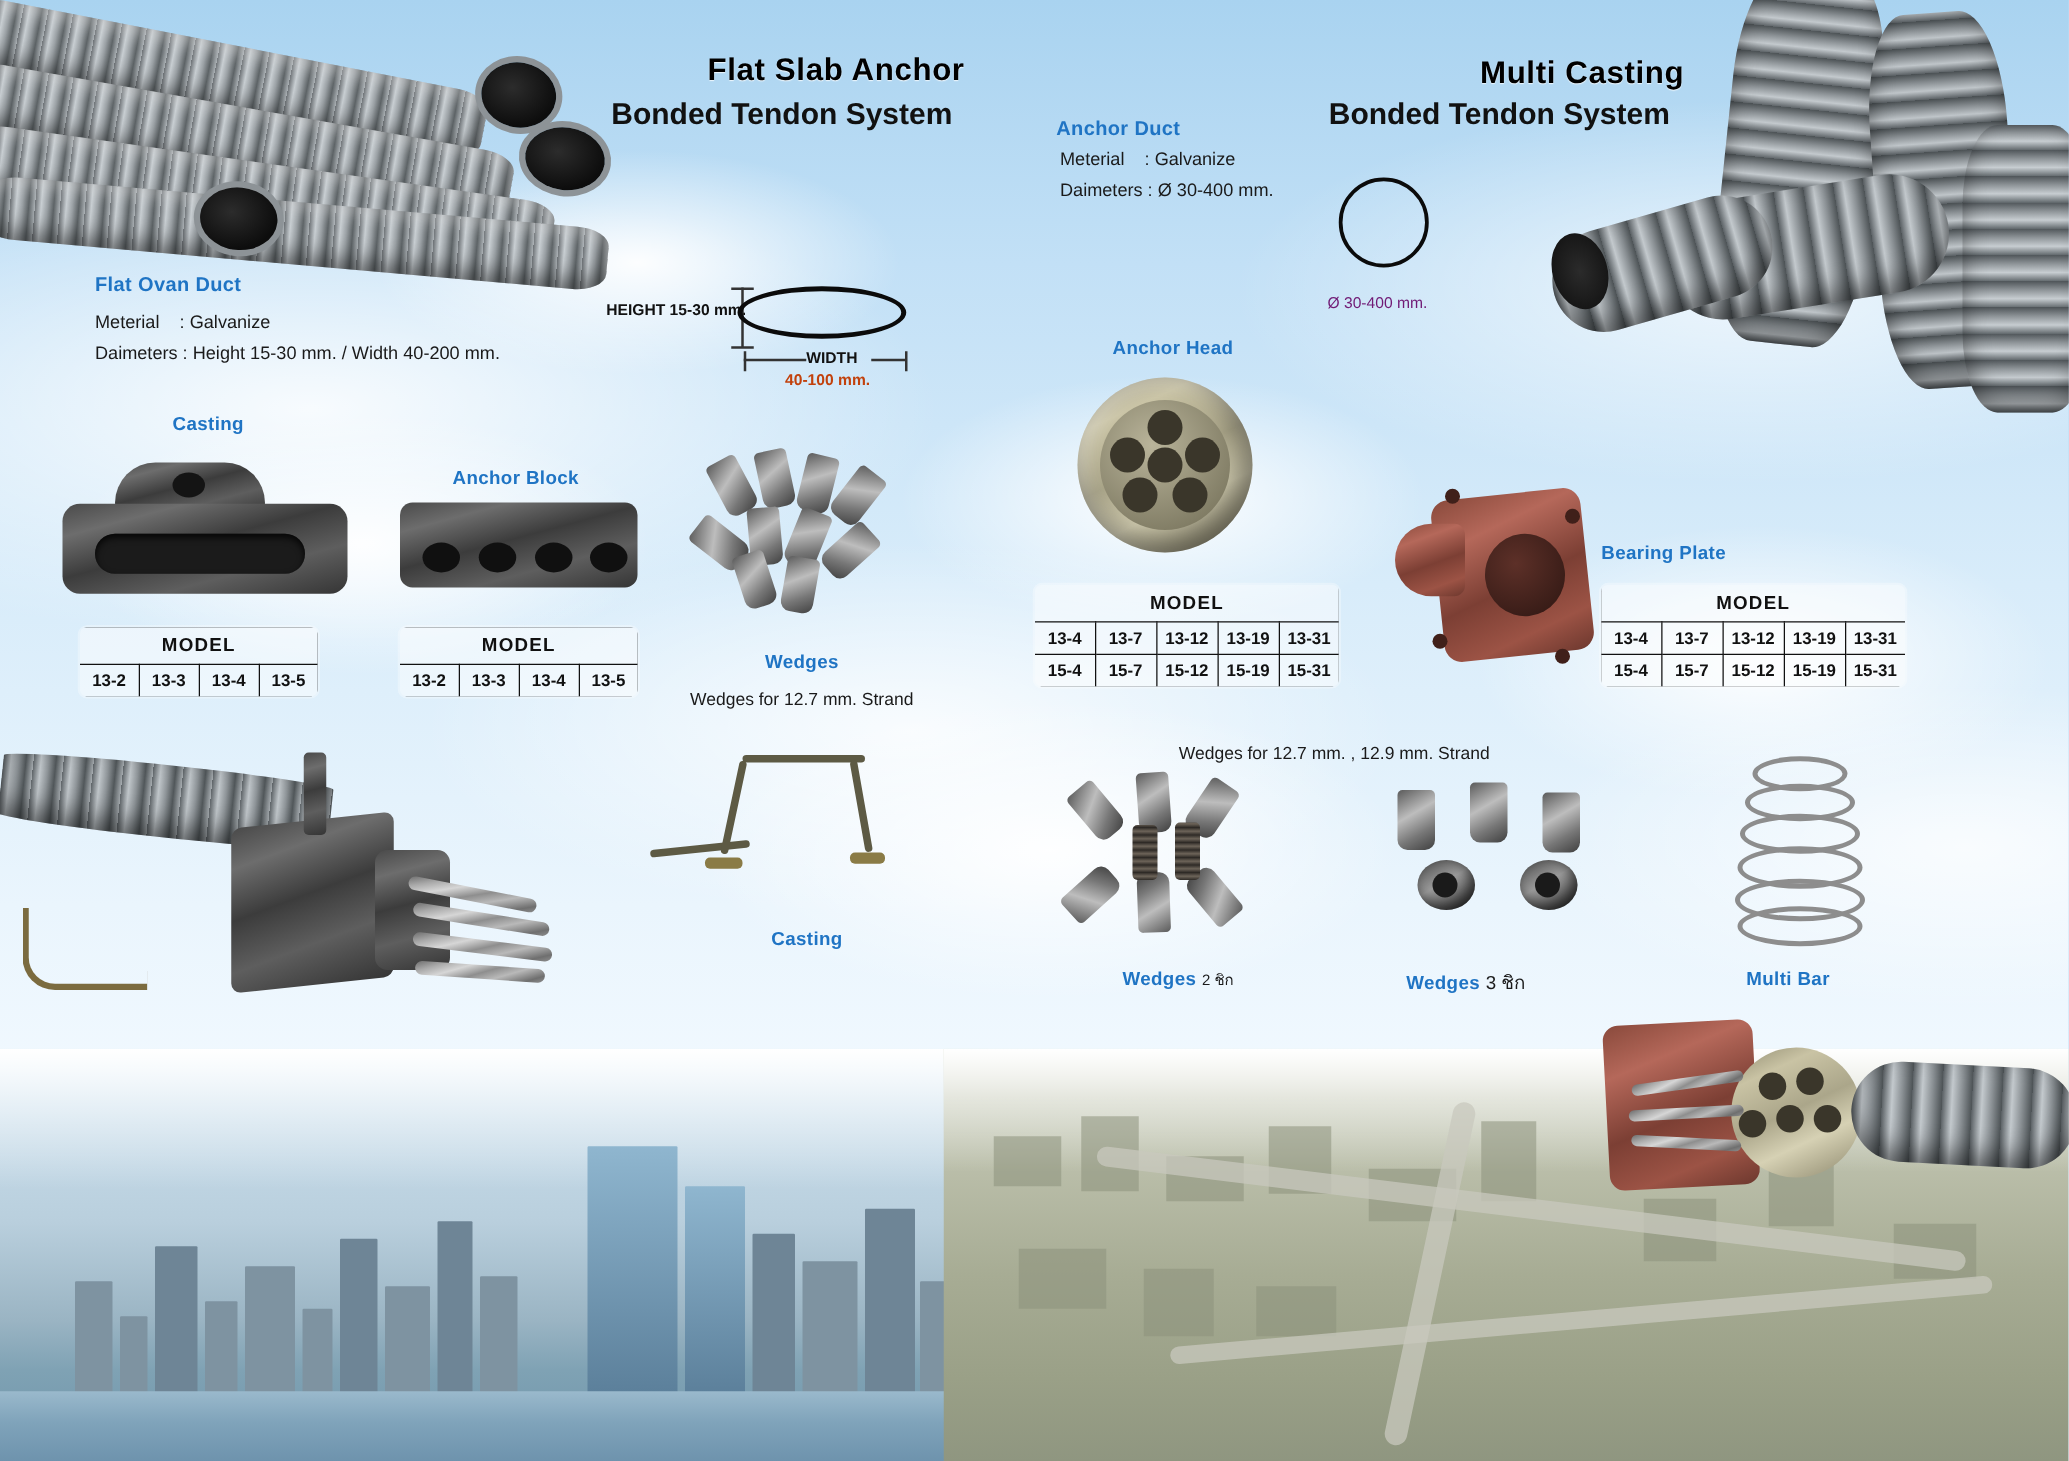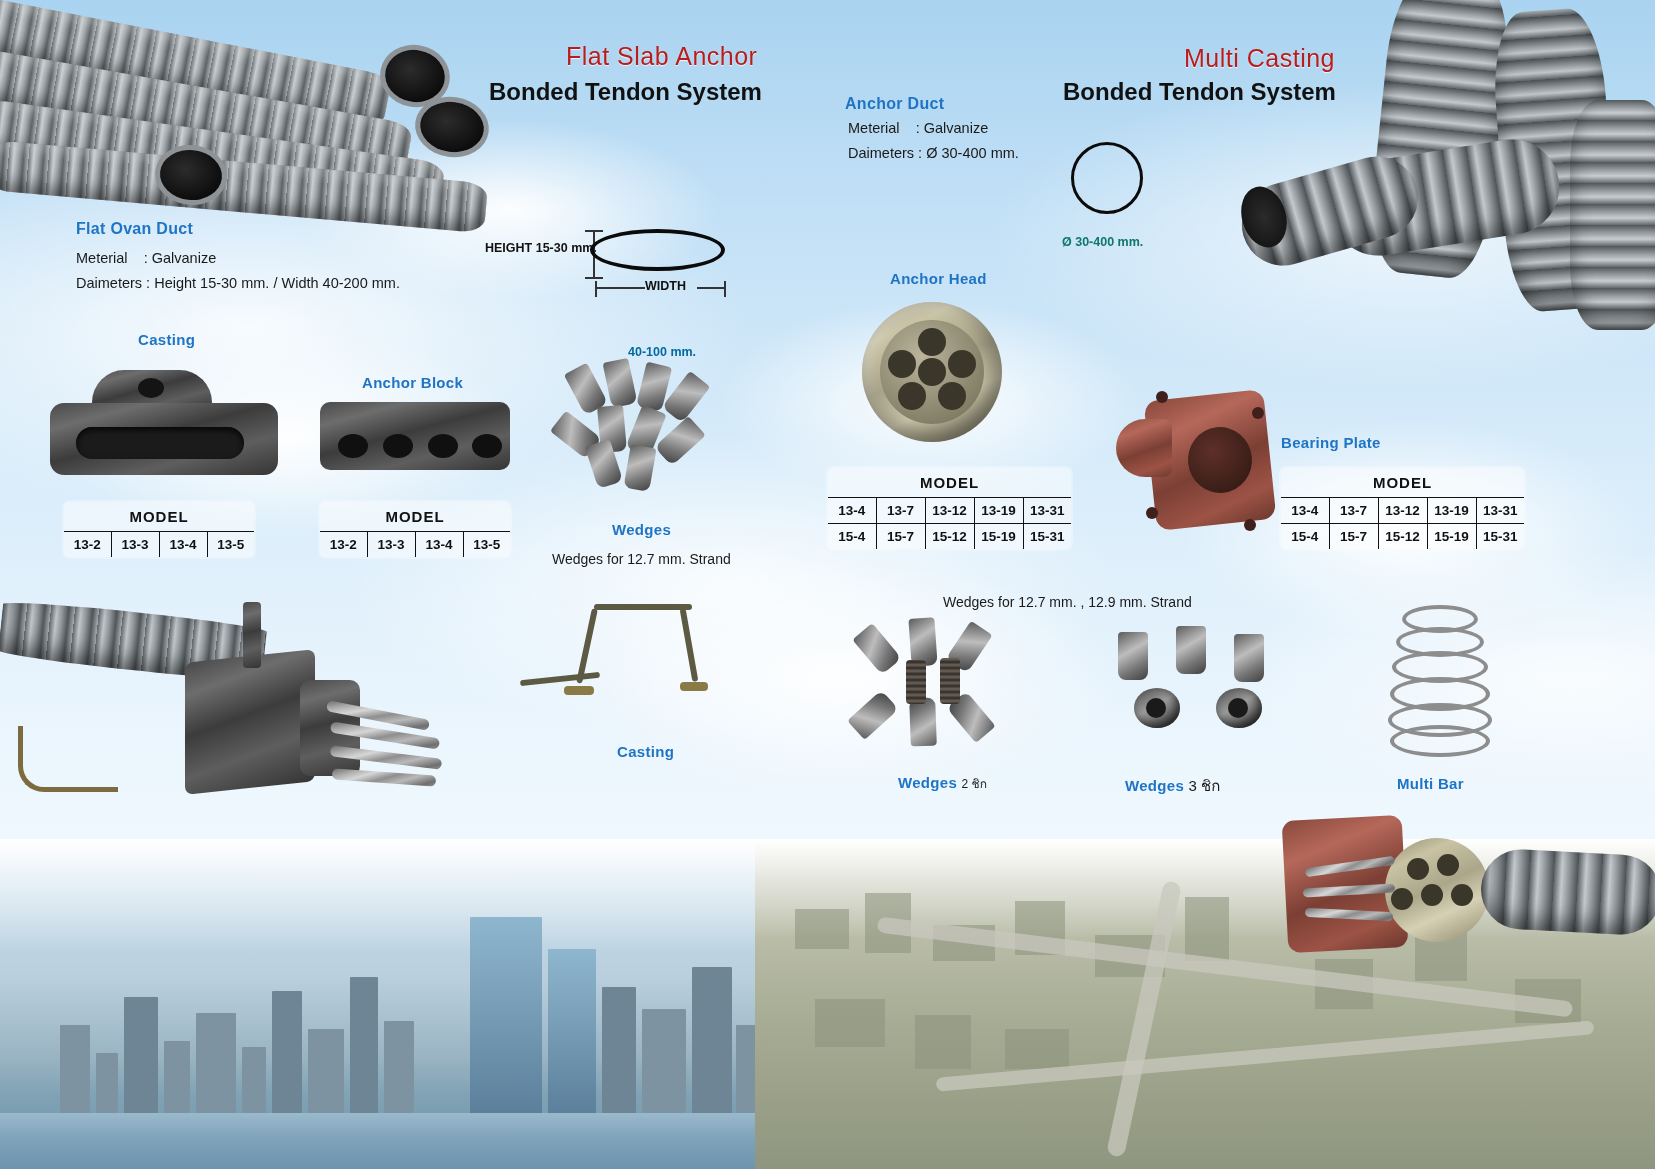--- a/index.html
+++ b/index.html
@@ -48,21 +48,21 @@
   .bldg { position:absolute; bottom:52px; background:#7e93a1; border-radius:1px; }
   .bldg.tall { background:#6e8596; }
   .bldg.glass { background: linear-gradient(180deg,#8fb6cf,#5b7f9a); }
   .water { position:absolute; bottom:0; left:0; width:790px; height:56px;
            background: linear-gradient(180deg,#9ab9cc 0%, #7fa3ba 45%, #6e93ad 100%); }
   .aerial-blk { position:absolute; background:rgba(140,146,124,.55); }
   .road { position:absolute; background:#c8c8bd; border-radius:40px; opacity:.75; }
 
   
   .h-blue {
-    color:#b91c1c; font-weight:normal; letter-spacing:.5px;
+    color:#000000; font-weight:bold; letter-spacing:.5px;
     text-shadow: 0 1px 1px rgba(255,255,255,.8);
   }
   .h-black { color:#111; font-weight:bold; }
   .lbl-blue { color:#1f74c4; font-weight:bold; font-size:15px; letter-spacing:.3px; }
   .body-txt { color:#1a1a1a; font-size:14.5px; }
 
   .abs { position:absolute; }
 
   
   .model-table {
@@ -150,21 +150,21 @@
     <div class="abs" style="left:0;top:26px;font-size:12.5px;font-weight:bold;color:#111;">HEIGHT 15-30 mm.</div>
     <div class="dim-line" style="left:108px;top:15px;width:1.5px;height:48px;"></div>
     <div class="dim-line" style="left:100px;top:15px;width:18px;height:1.5px;"></div>
     <div class="dim-line" style="left:100px;top:62px;width:18px;height:1.5px;"></div>
     <div class="ellipse-outline" style="left:105px;top:14px;width:135px;height:42px;"></div>
     <div class="dim-line" style="left:110px;top:66px;width:1.5px;height:16px;"></div>
     <div class="dim-line" style="left:110px;top:72px;width:50px;height:1.5px;"></div>
     <div class="abs" style="left:160px;top:64px;font-size:12.5px;font-weight:bold;color:#111;">WIDTH</div>
     <div class="dim-line" style="left:212px;top:72px;width:28px;height:1.5px;"></div>
     <div class="dim-line" style="left:239px;top:66px;width:1.5px;height:16px;"></div>
-    <div class="abs" style="left:143px;top:82px;font-size:12.5px;font-weight:bold;color:#0369a1;margin-top:48px;">40-100 mm.</div>
+    <div class="abs" style="left:143px;top:82px;font-size:12.5px;font-weight:bold;color:#c2410c;">40-100 mm.</div>
   </div>
 
   <div class="abs lbl-blue" style="left:138px;top:331px;">Casting</div>
   <div class="abs" style="left:50px;top:370px;width:235px;height:115px;">
     <div class="abs metal-dark" style="left:42px;top:0;width:120px;height:42px;border-radius:40px 40px 12px 12px;"></div>
     <div class="abs" style="left:88px;top:8px;width:26px;height:20px;border-radius:50%;background:#141414;"></div>
     <div class="abs metal-dark" style="left:0;top:33px;width:228px;height:72px;border-radius:14px;"></div>
     <div class="abs" style="left:26px;top:57px;width:168px;height:32px;border-radius:18px;background:#1b1b1b;box-shadow:inset 0 3px 6px rgba(0,0,0,.8);"></div>
   </div>
   <div class="tbl-wrap abs" style="left:62px;top:500px;">
@@ -259,21 +259,21 @@
     <div class="abs" style="left:112px;top:196px;width:44px;height:62px;border-radius:50%;background:radial-gradient(#2b2b2b,#0e0e0e);transform:rotate(-16deg);"></div>
     <div class="abs duct-round" style="left:440px;top:110px;width:100px;height:230px;
          background:repeating-linear-gradient(0deg,#636a6e 0px,#c7cdd1 7px,#8e9498 14px,#50565a 21px);border-radius:28%;"></div>
   </div>
 
   <div class="abs lbl-blue" style="left:845px;top:95px;font-size:16px;">Anchor Duct</div>
   <div class="abs body-txt" style="left:848px;top:120px;white-space:pre;">Meterial    : Galvanize</div>
   <div class="abs body-txt" style="left:848px;top:145px;white-space:pre;">Daimeters : Ø 30-400 mm.</div>
 
   <div class="circle-outline" style="left:1071px;top:142px;width:72px;height:72px;"></div>
-  <div class="abs" style="left:1062px;top:235px;font-size:12.5px;font-weight:bold;color:#0f766e;">Ø 30-400 mm.</div>
+  <div class="abs" style="left:1062px;top:235px;font-size:12.5px;font-weight:normal;color:#701a75;">Ø 30-400 mm.</div>
 
   <div class="abs lbl-blue" style="left:890px;top:270px;">Anchor Head</div>
   <div class="abs brass" style="left:862px;top:302px;width:140px;height:140px;border-radius:50%;box-shadow:inset -8px -10px 22px rgba(0,0,0,.45), inset 6px 6px 14px rgba(255,255,255,.35);">
     <div class="abs" style="left:18px;top:18px;width:104px;height:104px;border-radius:50%;background:radial-gradient(circle at 40% 35%,#b9b49a,#6f6b54);"></div>
     <div class="abs" style="left:56px;top:26px;width:28px;height:28px;border-radius:50%;background:#3a362a;"></div>
     <div class="abs" style="left:26px;top:48px;width:28px;height:28px;border-radius:50%;background:#3a362a;"></div>
     <div class="abs" style="left:86px;top:48px;width:28px;height:28px;border-radius:50%;background:#3a362a;"></div>
     <div class="abs" style="left:36px;top:80px;width:28px;height:28px;border-radius:50%;background:#3a362a;"></div>
     <div class="abs" style="left:76px;top:80px;width:28px;height:28px;border-radius:50%;background:#3a362a;"></div>
     <div class="abs" style="left:56px;top:56px;width:28px;height:28px;border-radius:50%;background:#3a362a;"></div>

